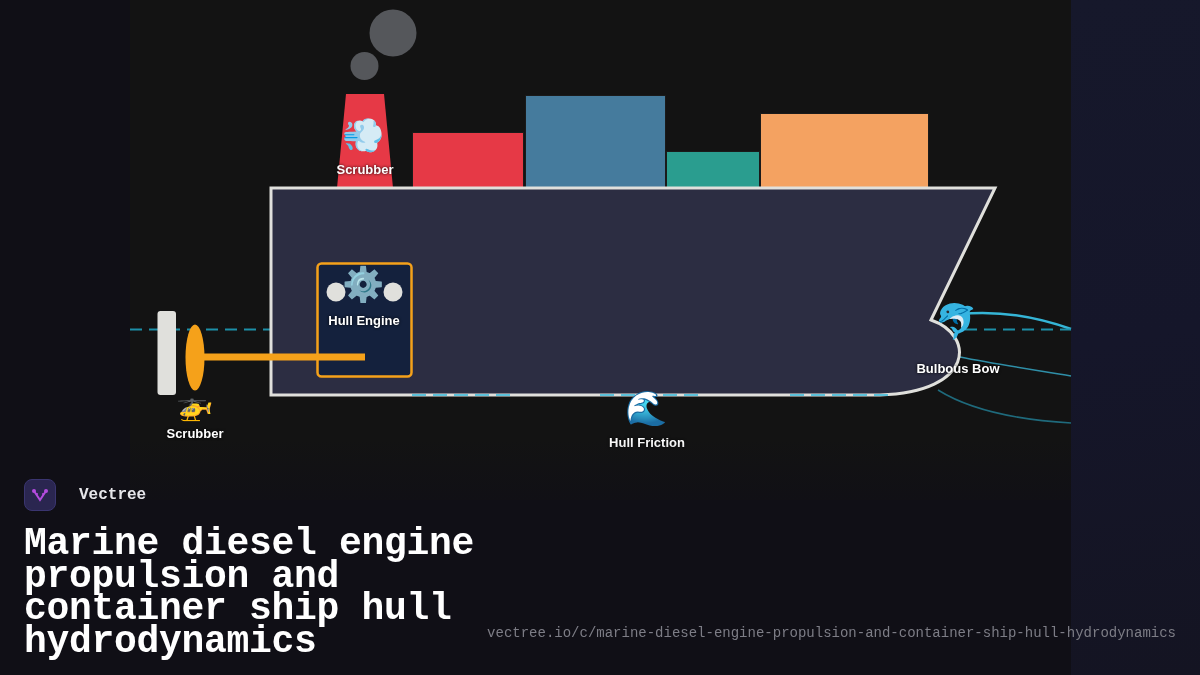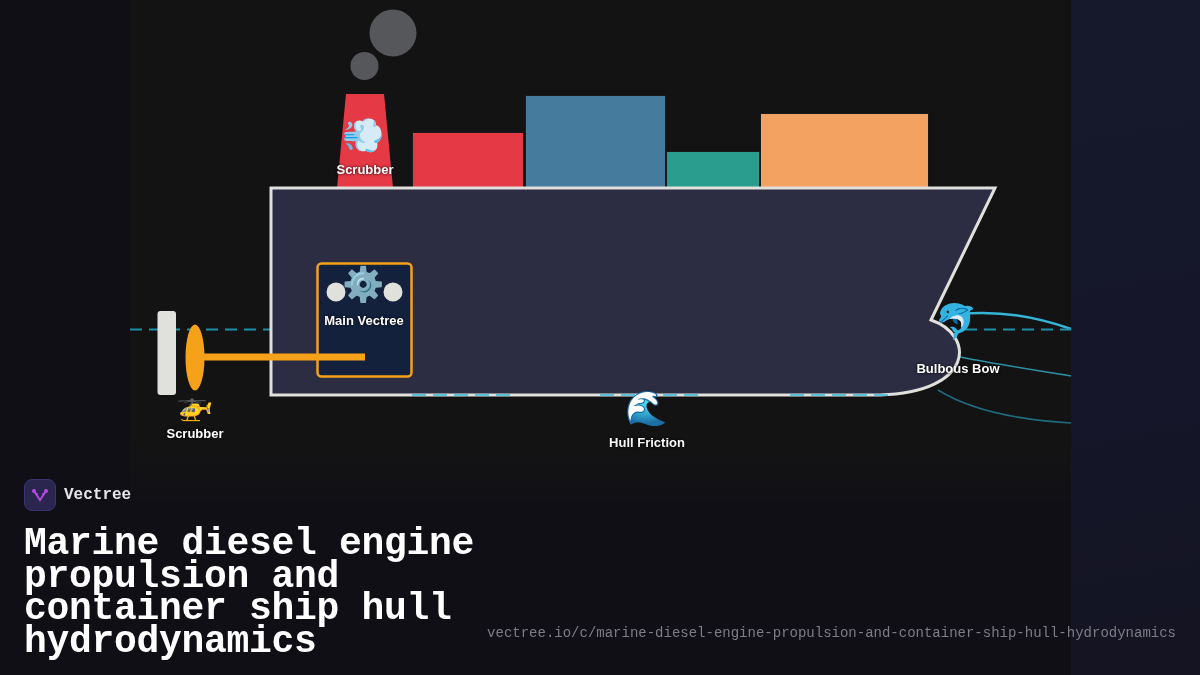--- a/index.html
+++ b/index.html
@@ -24,21 +24,21 @@
     .lbl {
       position: absolute; color: #ffffff; font-weight: bold; font-size: 13px;
       font-family: "Liberation Sans", sans-serif; white-space: nowrap;
       transform: translateX(-50%); text-shadow: 0 0 3px #000;
     }
     .emoji {
       position: absolute; font-size: 34px; line-height: 1; transform: translateX(-50%);
       font-family: "DejaVu Sans", sans-serif;
     }
     .brand {
-      position: absolute; left: 24px; top: 479px; display: flex; align-items: center; gap: 8px;
+      position: absolute; left: 24px; top: 479px; display: flex; align-items: center; gap: 23px;
     }
     .brand-logo {
       width: 32px; height: 32px; border-radius: 8px; background: #2a2650;
       border: 1px solid #3a3570; box-sizing: border-box;
       display: flex; align-items: center; justify-content: center;
     }
     .brand-name {
       color: #e6e6ea; font-family: "Liberation Mono", monospace; font-weight: bold; font-size: 16px;
     }
     .title {
@@ -90,21 +90,21 @@
 
   <ellipse cx="195" cy="357.5" rx="9.5" ry="33" fill="#f5a11a"></ellipse>
 
   <rect x="157.5" y="311" width="18.5" height="84" rx="3" fill="#e0e0dc"></rect>
 </svg>
 
 <span class="emoji" style="left:364px; top:118px;">💨</span>
 <span class="lbl" style="left:365px; top:162px;">Scrubber</span>
 
 <span class="emoji" style="left:364px; top:267px;">⚙️</span>
-<span class="lbl" style="left:364px; top:313px;">Main Vectree</span>
+<span class="lbl" style="left:364px; top:313px;">Hull Engine</span>
 
 <span class="emoji" style="left:195px; top:390px; font-size:30px;">🚁</span>
 <span class="lbl" style="left:195px; top:426px;">Scrubber</span>
 
 <span class="emoji" style="left:647px; top:391px;">🌊</span>
 <span class="lbl" style="left:647px; top:435px;">Hull Friction</span>
 
 <span class="emoji" style="left:957px; top:304px;">🐬</span>
 <span class="lbl" style="left:958px; top:361px;">Bulbous Bow</span>
 

